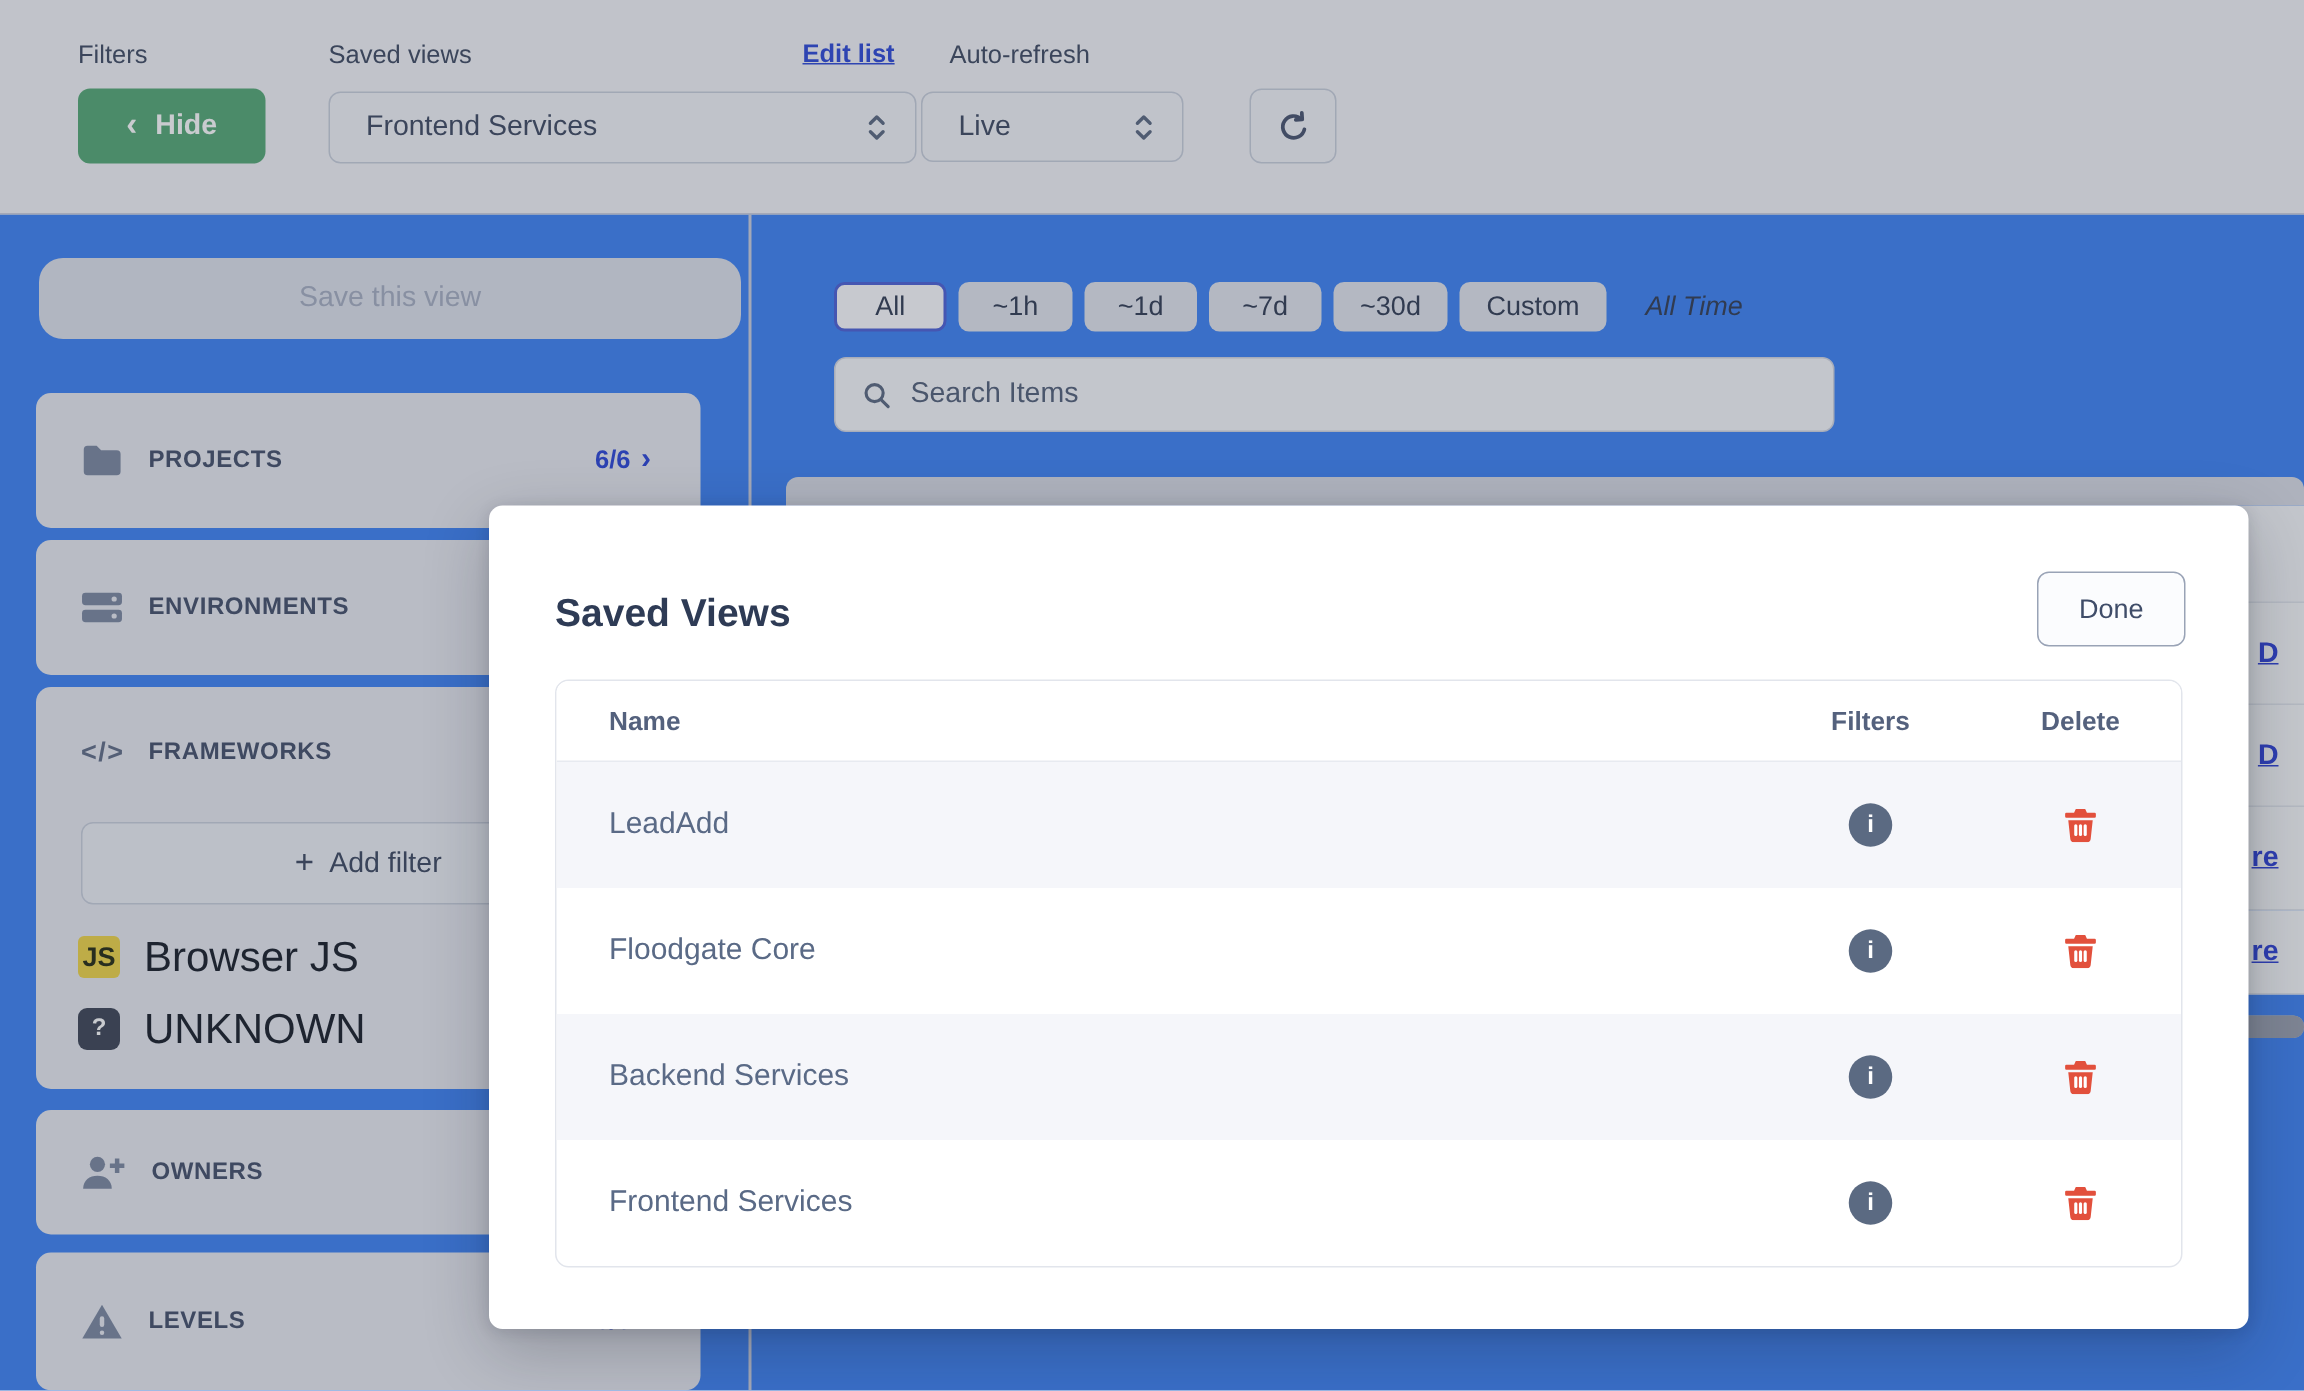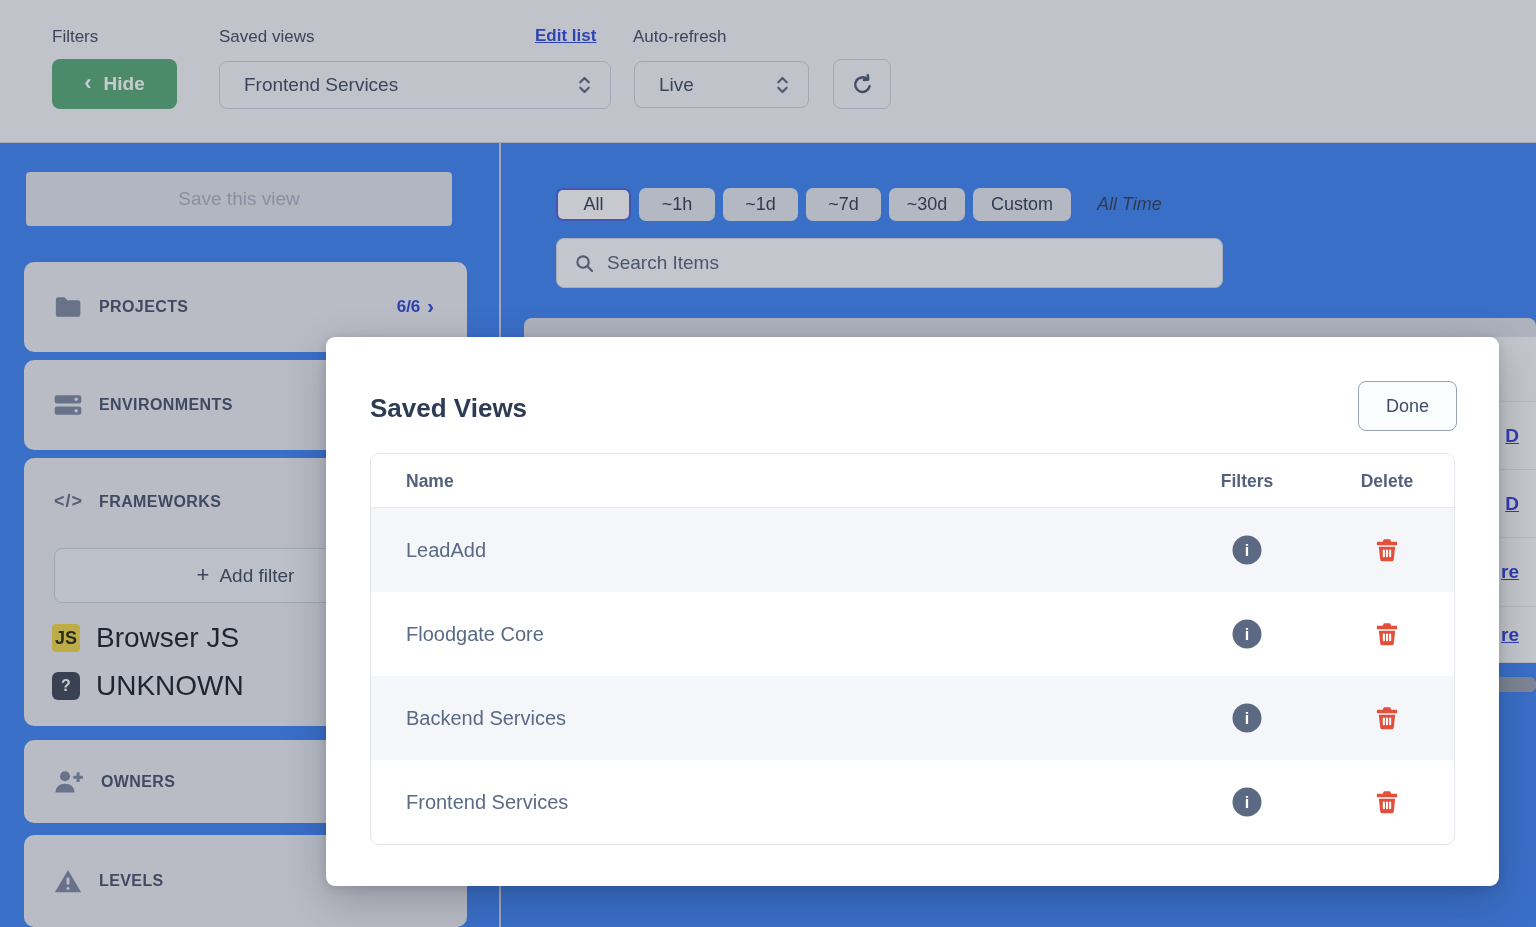--- a/index.html
+++ b/index.html
@@ -14,28 +14,28 @@
   .tb-label{position:absolute;top:27px;font-size:17px;font-weight:500;color:#3d4860;}
   .lbl-filters{left:52px;}
   .lbl-saved{left:219px;}
   .lbl-autorefresh{left:633px;}
   .edit-list{position:absolute;left:535px;top:26px;font-size:17px;font-weight:600;color:#2b46d8;text-decoration:underline;cursor:pointer;}
   .hide-btn{position:absolute;left:52px;top:59px;width:125px;height:50px;background:#53a873;border-radius:8px;
     display:flex;align-items:center;justify-content:center;gap:12px;color:#fff;font-size:19px;font-weight:600;cursor:pointer;}
   .hide-chevron{font-size:22px;font-weight:700;line-height:1;margin-top:-2px;}
   .select{position:absolute;background:#f3f4f8;border:1px solid #c9cfdc;border-radius:8px;display:flex;align-items:center;cursor:pointer;}
   .sel-view{left:219px;top:61px;width:392px;height:48px;}
-  .sel-live{left:634px;top:61px;width:175px;height:47px;}
+  .sel-live{left:614px;top:61px;width:175px;height:47px;}
   .sel-value{padding-left:24px;font-size:19px;color:#3d4860;}
   .sel-chevrons{position:absolute;right:18px;top:50%;transform:translateY(-50%);color:#5a6880;display:flex;}
   .refresh-btn{position:absolute;left:833px;top:59px;width:58px;height:50px;background:#f3f4f8;border:1px solid #c9cfdc;border-radius:8px;
     display:flex;align-items:center;justify-content:center;color:#46526d;cursor:pointer;}
   
   .v-divider{position:absolute;left:499px;top:143px;width:2px;height:784px;background:#ccd0de;}
-  .save-view-btn{position:absolute;left:26px;top:172px;width:426px;height:54px;background:#dee2ec;border-radius:4px;
+  .save-view-btn{position:absolute;left:26px;top:172px;width:468px;height:54px;background:#dee2ec;border-radius:16px;
     display:flex;align-items:center;justify-content:center;font-size:19px;font-weight:500;color:#a6aec2;cursor:pointer;}
   .card{position:absolute;left:24px;width:443px;background:#e9ebf2;border-radius:10px;}
   .card-row{display:flex;align-items:center;padding-left:30px;gap:17px;height:100%;}
   .card-icon{color:#7b87a0;display:flex;align-items:center;}
   .card-label{font-size:16px;font-weight:700;letter-spacing:.4px;color:#424e69;}
   .count-group{position:absolute;right:33px;top:50%;transform:translateY(-50%);display:flex;align-items:center;gap:7px;
     font-size:17px;font-weight:700;color:#2843d8;}
   .count-chevron{font-size:20px;line-height:1;margin-top:-2px;}
   .card-projects{top:262px;height:90px;}
   .card-environments{top:360px;height:90px;}

